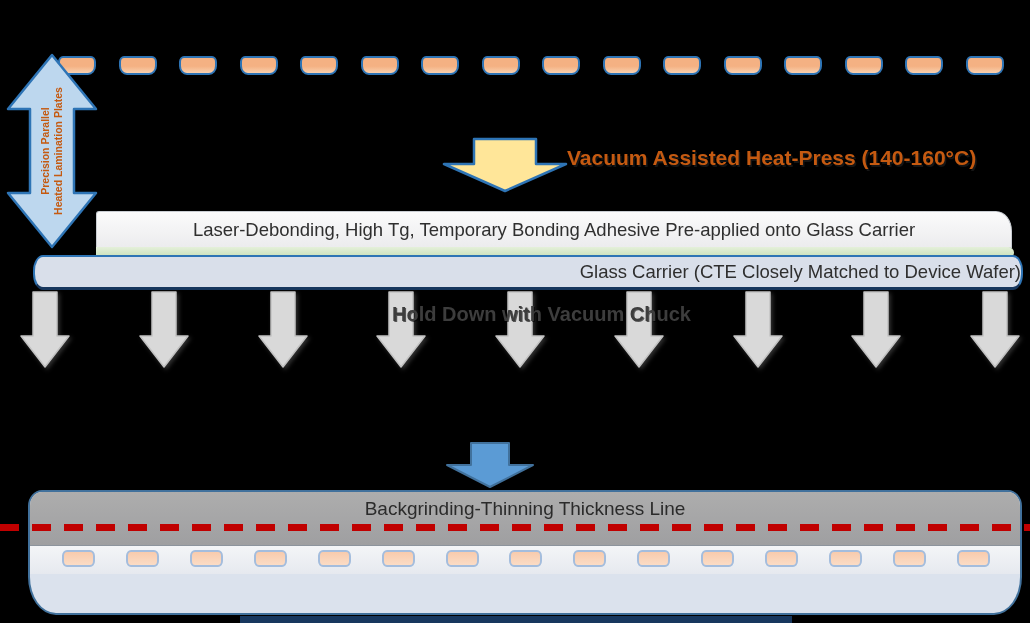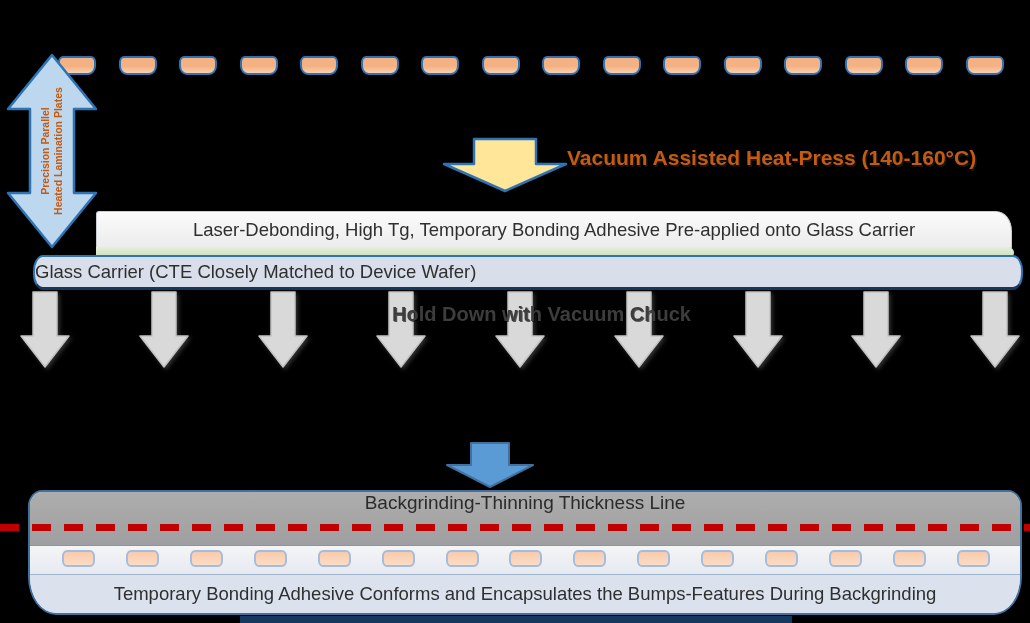--- a/index.html
+++ b/index.html
@@ -61,21 +61,21 @@
   .green-strip {
     position: absolute; left: 96px; top: 247px; width: 918px; height: 9px;
     background: linear-gradient(180deg, #e4f0da, #cde2bd);
     border-radius: 0 10px 6px 0;
   }
   .carrier-bar {
     position: absolute; left: 33px; top: 255px; width: 990px; height: 35px;
     background: #d9dfea;
     border: 2px solid #2e74b5; border-bottom: 3.5px solid #17375e;
     border-radius: 10px / 16px;
-    display: flex; align-items: center; justify-content: flex-start;
+    display: flex; align-items: center; justify-content: flex-end;
     font-size: 18.5px; color: #2f2f2f;
   }
 
   
   .vac-arrows {
     position: absolute; left: 20px; top: 291px; width: 1000px; height: 78px;
     display: flex; justify-content: space-between;
   }
   .gray-arrow { filter: drop-shadow(2px 2px 2px rgba(90,90,90,0.55)); }
   .vac-label {
@@ -96,21 +96,21 @@
   .bottom-assembly {
     position: absolute; left: 28px; top: 490px; width: 994px; height: 125px; z-index: 1;
     border: 2.5px solid #41719c;
     border-radius: 14px 14px 28px 28px / 16px 16px 38px 38px;
     overflow: hidden; display: flex; flex-direction: column;
     background: #dbe2ed;
   }
   .bg-gray {
     height: 54px; background: linear-gradient(180deg, #adadad, #9f9fa1);
     display: flex; justify-content: center; align-items: flex-start;
-    font-size: 19px; color: #2b2b2b;
+    padding-top: 6px; font-size: 19px; color: #2b2b2b;
     border-bottom: 1px solid #8d949d;
   }
   .bg-adhesive {
     height: 28px; position: relative;
     background: linear-gradient(180deg, #f4f5f7, #e6e9ef);
   }
   .bumps-row.bottom { left: 32px; top: 4px; width: 928px; height: 18px; }
   .bump-bottom {
     width: 33px; height: 17px;
     background: linear-gradient(180deg, #f8cbad, #fbdcc5);
@@ -224,19 +224,16 @@
           <div class="bump-bottom"></div>
           <div class="bump-bottom"></div>
           <div class="bump-bottom"></div>
           <div class="bump-bottom"></div>
           <div class="bump-bottom"></div>
           <div class="bump-bottom"></div>
           <div class="bump-bottom"></div>
           <div class="bump-bottom"></div>
         </div>
     </div>
-    <div class="bg-blue">
-      <span>Temporary Bonding Adhesive Conforms and Encapsulates the Bumps-Features During Backgrinding</span>
-    </div>
   </div>
   <div class="red-dashed"></div>
 
 </div>
 
 </body></html>

